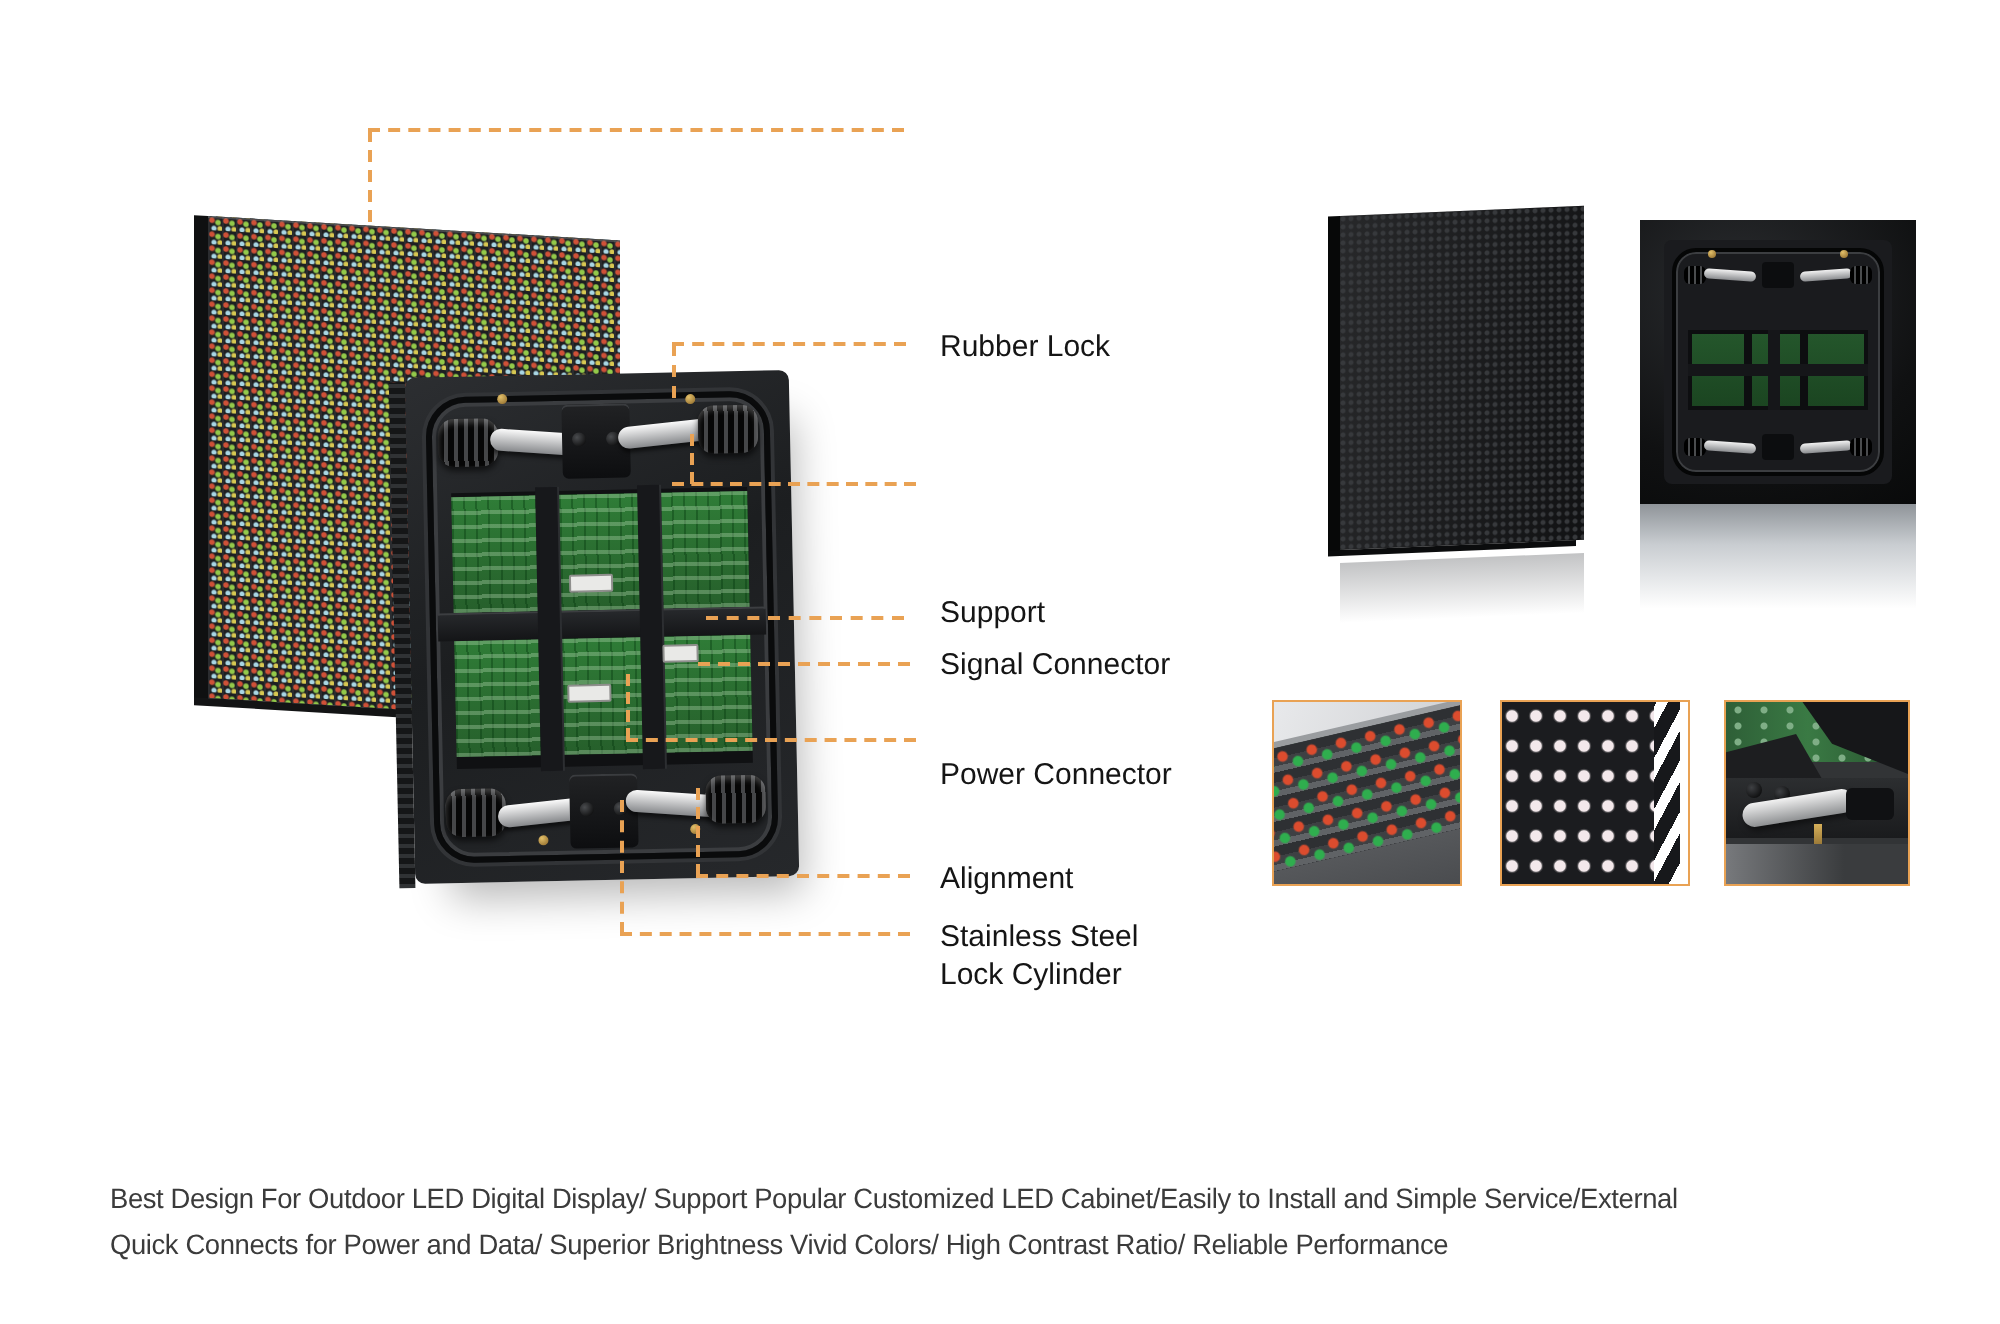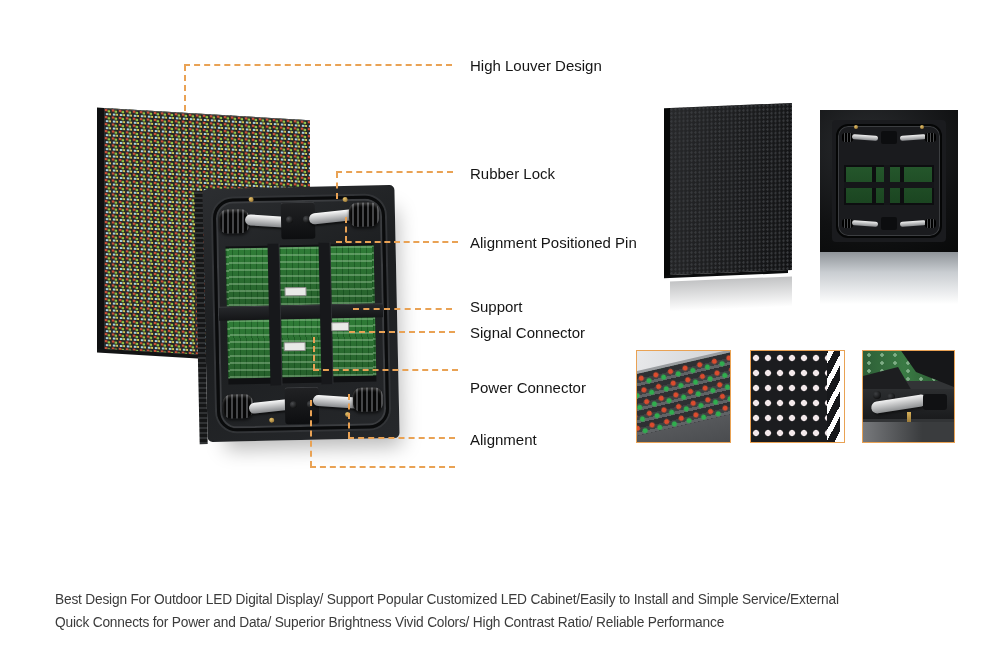--- a/index.html
+++ b/index.html
@@ -222,39 +222,39 @@
   <div class="dh l-handle-h"></div>
   <div class="dh l-signal-h"></div>
   <div class="dv l-power-v"></div>
   <div class="dh l-power-h"></div>
   <div class="dv l-fast-v"></div>
   <div class="dh l-fast-h"></div>
   <div class="dv l-lockc-v"></div>
   <div class="dh l-lockc-h"></div>
 
   <div class="callout co1">
-    <span class="cl">High Louver Design</span>
   </div>
   <div class="callout co2">
     <span class="cl">Rubber Lock</span>
   </div>
-  <div class="callout co3">
-    <span class="cl">Alignment Positioned Pin</span>
-  </div>
   <div class="callout co4">
     <span class="cl">Support</span>
   </div>
   <div class="callout co5">
     <span class="cl">Signal Connector</span>
   </div>
   <div class="callout co6">
     <span class="cl">Power Connector</span>
   </div>
   <div class="callout co7">
     <span class="cl">Alignment</span>
+  </div>
+  <div class="callout co8">
+    <span class="cl">Stainless Steel</span>
+    <span class="cl">Lock Cylinder</span>
   </div>
 
   <div class="pa"></div>
   <div class="pa-refl"></div>
 
   <div class="pb">
     <div class="pb-mod">
       <div class="pb-groove"></div>
       <div class="pb-lock top">
         <div class="pb-cyl pb-cylL"></div>

